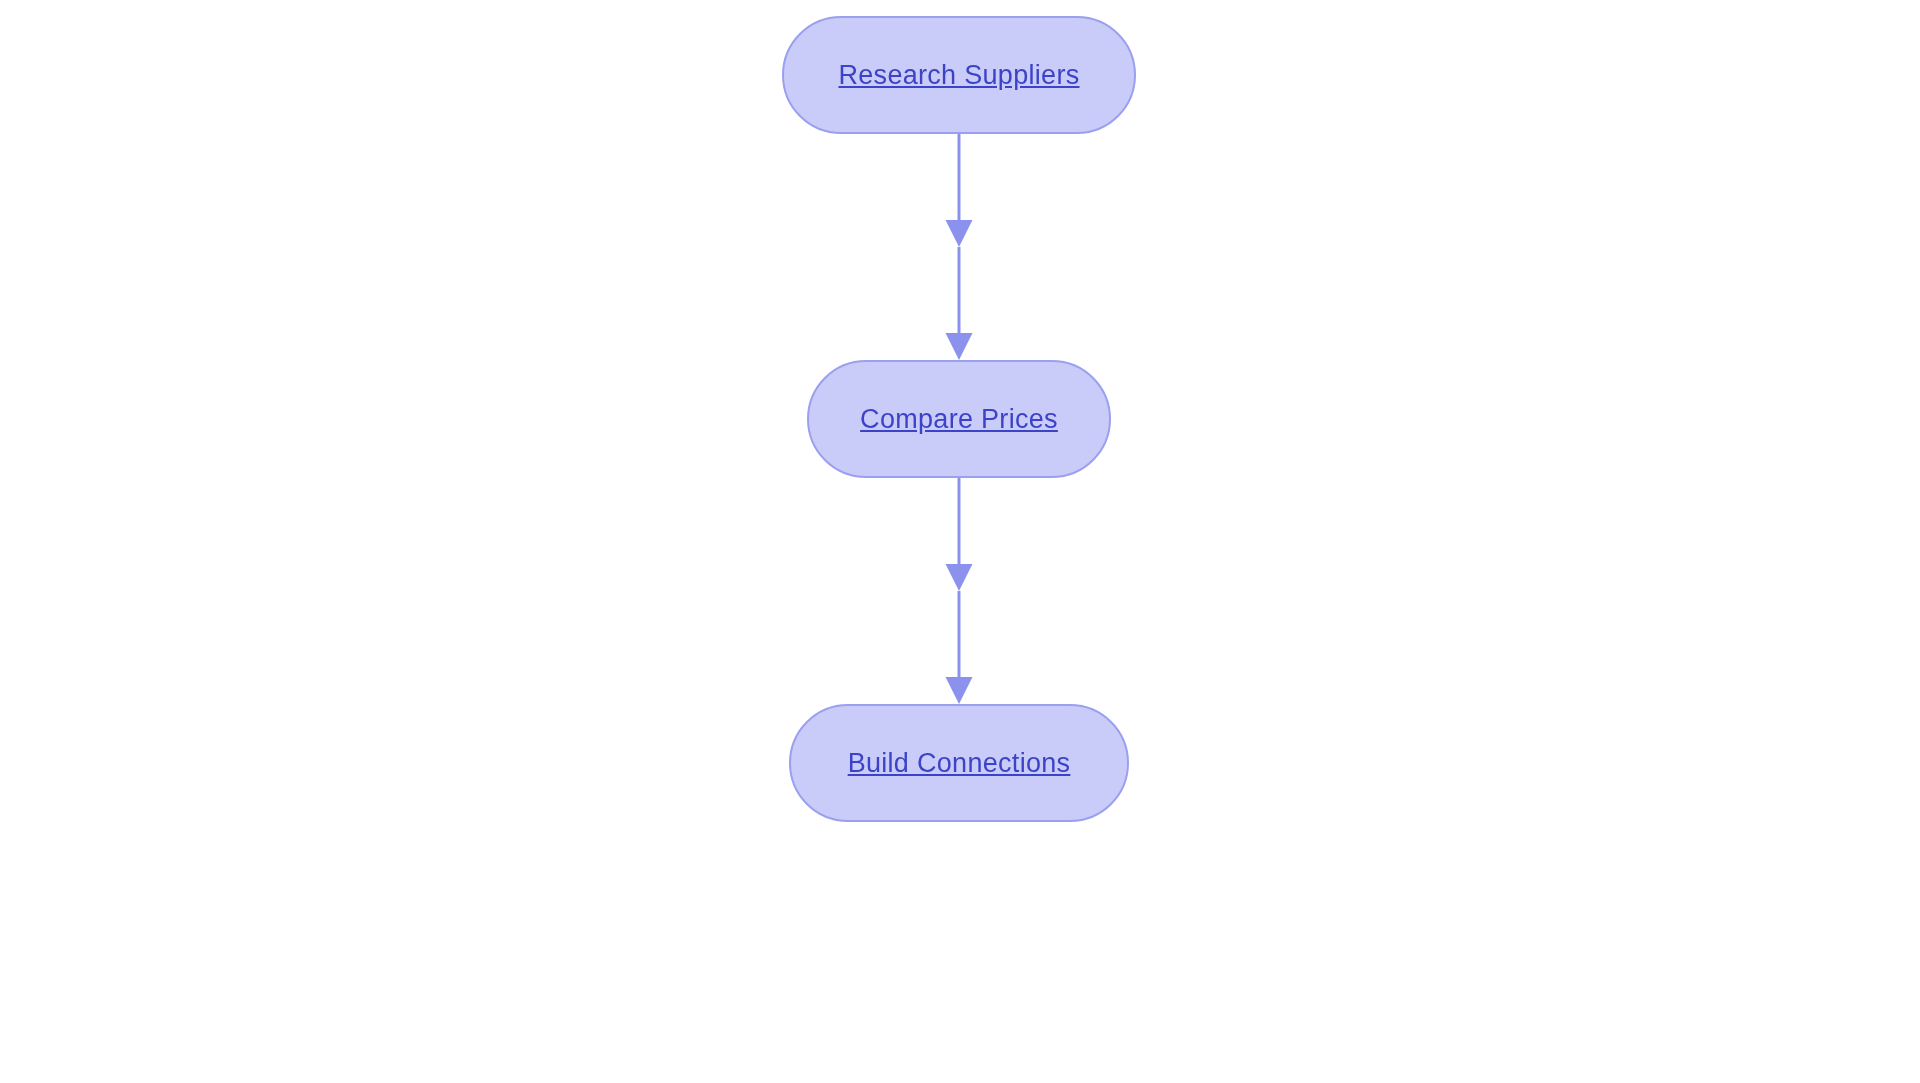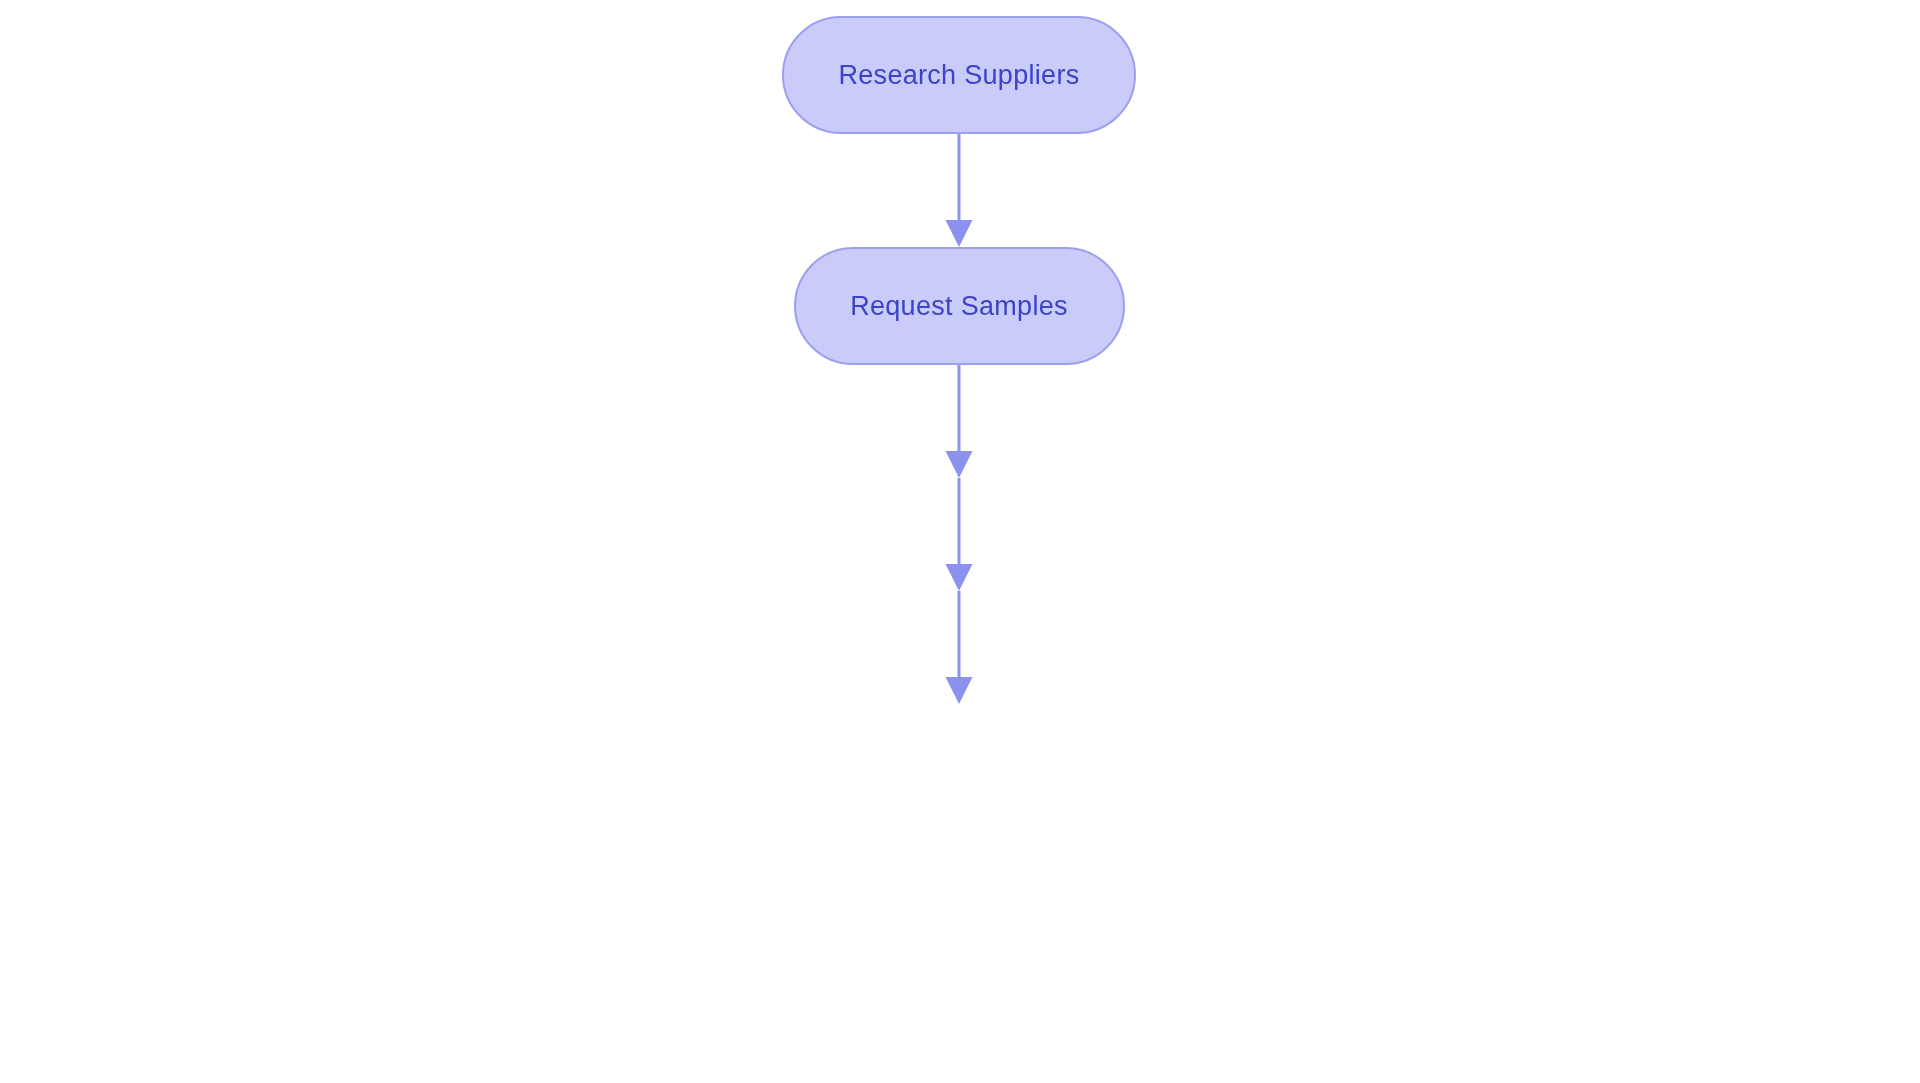--- a/index.html
+++ b/index.html
@@ -39,20 +39,21 @@
     border-radius: 59px;
     background: var(--node-fill);
     border: 2px solid var(--node-border);
     display: flex;
     align-items: center;
     justify-content: center;
     color: var(--text);
     font-size: 27px;
     letter-spacing: 0.3px;
     white-space: nowrap;
+    text-decoration: underline;
   }
   .w1 { width: 354px; }
   .w2 { width: 331px; }
   .w3 { width: 304px; }
   .w4 { width: 379px; }
   .w5 { width: 340px; }
   .connector {
     height: 113px;
     width: 30px;
     display: block;
@@ -76,42 +77,45 @@
       <span>Research Suppliers</span>
     </div>
 
     <div class="connector">
       <svg width="30" height="113" viewBox="0 0 30 113" aria-hidden="true">
         <line x1="15" y1="0" x2="15" y2="88"></line>
         <polygon points="1.5,86 28.5,86 15,113"></polygon>
       </svg>
     </div>
 
-    <div class="node w2">
-      <span>Request Samples</span>
+
+    <div class="connector">
+      <svg width="30" height="113" viewBox="0 0 30 113" aria-hidden="true">
+        <line x1="15" y1="0" x2="15" y2="88"></line>
+        <polygon points="1.5,86 28.5,86 15,113"></polygon>
+      </svg>
+    </div>
+
+    <div class="node w3">
+      <span>Compare Prices</span>
     </div>
 
     <div class="connector">
       <svg width="30" height="113" viewBox="0 0 30 113" aria-hidden="true">
         <line x1="15" y1="0" x2="15" y2="88"></line>
         <polygon points="1.5,86 28.5,86 15,113"></polygon>
       </svg>
     </div>
 
 
     <div class="connector">
       <svg width="30" height="113" viewBox="0 0 30 113" aria-hidden="true">
         <line x1="15" y1="0" x2="15" y2="88"></line>
         <polygon points="1.5,86 28.5,86 15,113"></polygon>
       </svg>
     </div>
 
-
-    <div class="connector">
-      <svg width="30" height="113" viewBox="0 0 30 113" aria-hidden="true">
-        <line x1="15" y1="0" x2="15" y2="88"></line>
-        <polygon points="1.5,86 28.5,86 15,113"></polygon>
-      </svg>
+    <div class="node w5">
+      <span>Build Connections</span>
     </div>
-
 
   </div>
 </div>
 
 </body></html>

